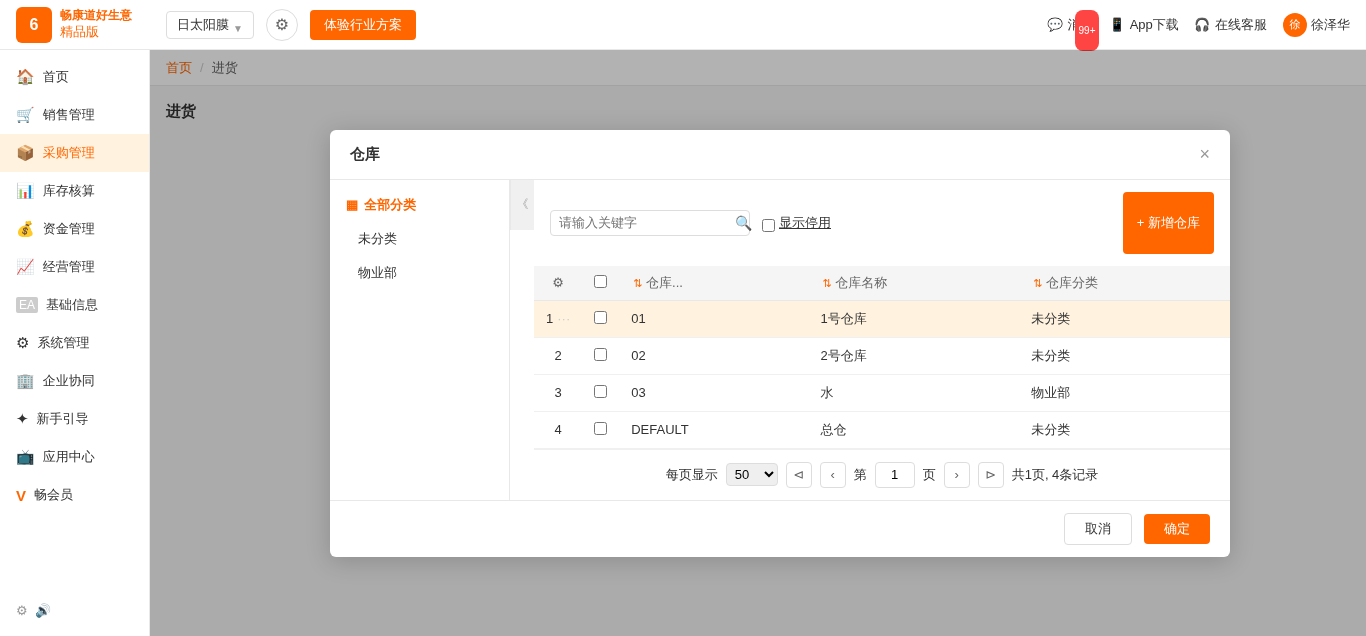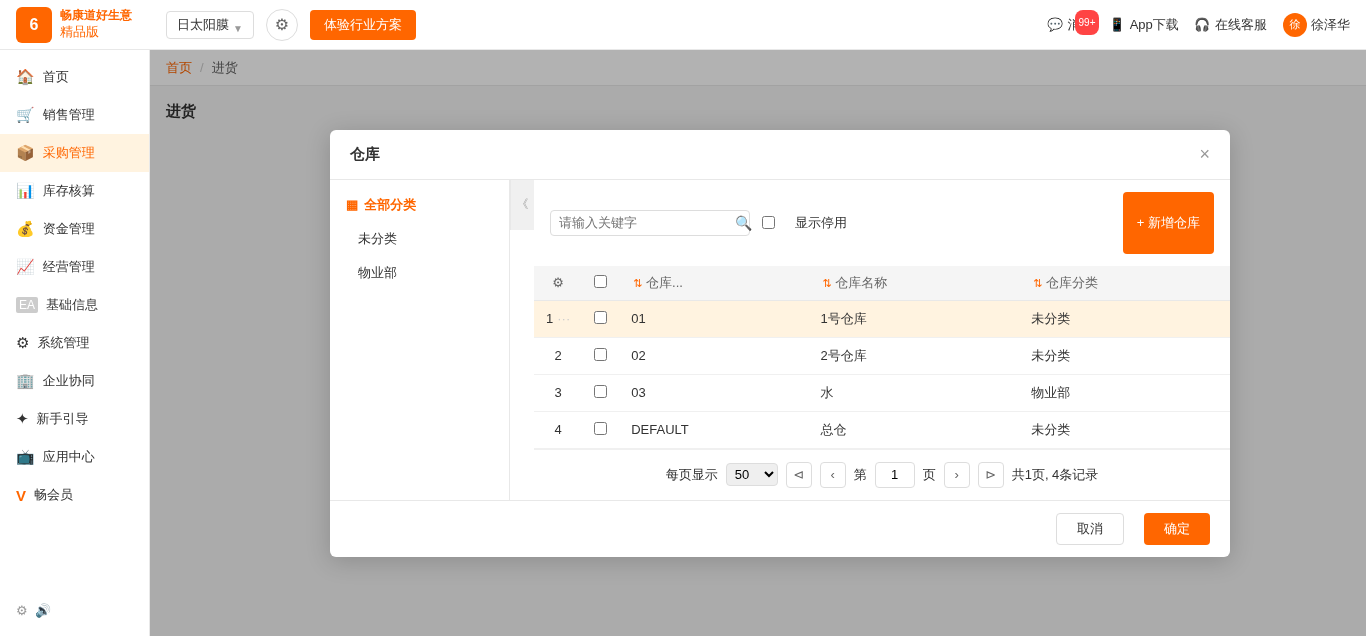--- a/index.html
+++ b/index.html
@@ -57,21 +57,21 @@
     .header-right {
       display: flex; align-items: center; gap: 16px;
     }
     .header-icon-item {
       display: flex; align-items: center; gap: 4px;
       color: #333; cursor: pointer; font-size: 13px; position: relative;
     }
     .badge {
       background: #ff4444; color: #fff;
       font-size: 10px; border-radius: 8px;
-      padding: 7px 4px; position: absolute; top: -6px; right: -6px;
+      padding: 15px 4px; position: absolute; top: -6px; right: -6px;
     }
 
     
     .main-layout {
       display: flex;
       height: calc(636px - 50px);
     }
 
     
     .sidebar {
@@ -171,21 +171,21 @@
     .search-input-wrap {
       display: flex; align-items: center;
       border: 1px solid #ddd; border-radius: 4px;
       padding: 4px 8px; width: 200px; background: #fff;
     }
     .search-input-wrap input {
       border: none; outline: none; font-size: 13px; flex: 1; color: #737373;
     }
     .search-icon { color: #999; font-size: 14px; }
     .show-disabled {
-      display: flex; align-items: center; gap: 20px; font-size: 13px; color: #333;
+      display: flex; align-items: flex-end; gap: 4px; font-size: 13px; color: #333; text-decoration: underline;
     }
     .add-btn {
       margin-left: auto;
       background: #ff6600; color: #fff;
       border: none; border-radius: 4px;
       padding: 22px 14px; cursor: pointer; font-size: 13px;
     }
 
     
     .data-table {
@@ -226,22 +226,22 @@
       font-size: 13px;
     }
     .page-input {
       width: 40px; height: 26px;
       border: 1px solid #ddd; border-radius: 4px;
       text-align: center; font-size: 13px;
     }
 
     
     .modal-footer {
-      display: flex; justify-content: flex-end;
-      padding: 12px 20px; gap: 20px;
+      display: flex; align-items: center; justify-content: flex-end;
+      padding: 12px 20px; gap: 12px;
       border-top: 1px solid #e8e8e8;
     }
     .cancel-btn {
       border: 1px solid #ddd; background: #fff;
       border-radius: 4px; padding: 6px 20px;
       cursor: pointer; font-size: 13px; color: #333;
     }
     .confirm-btn {
       background: #ff6600; color: #fff;
       border: none; border-radius: 4px;

